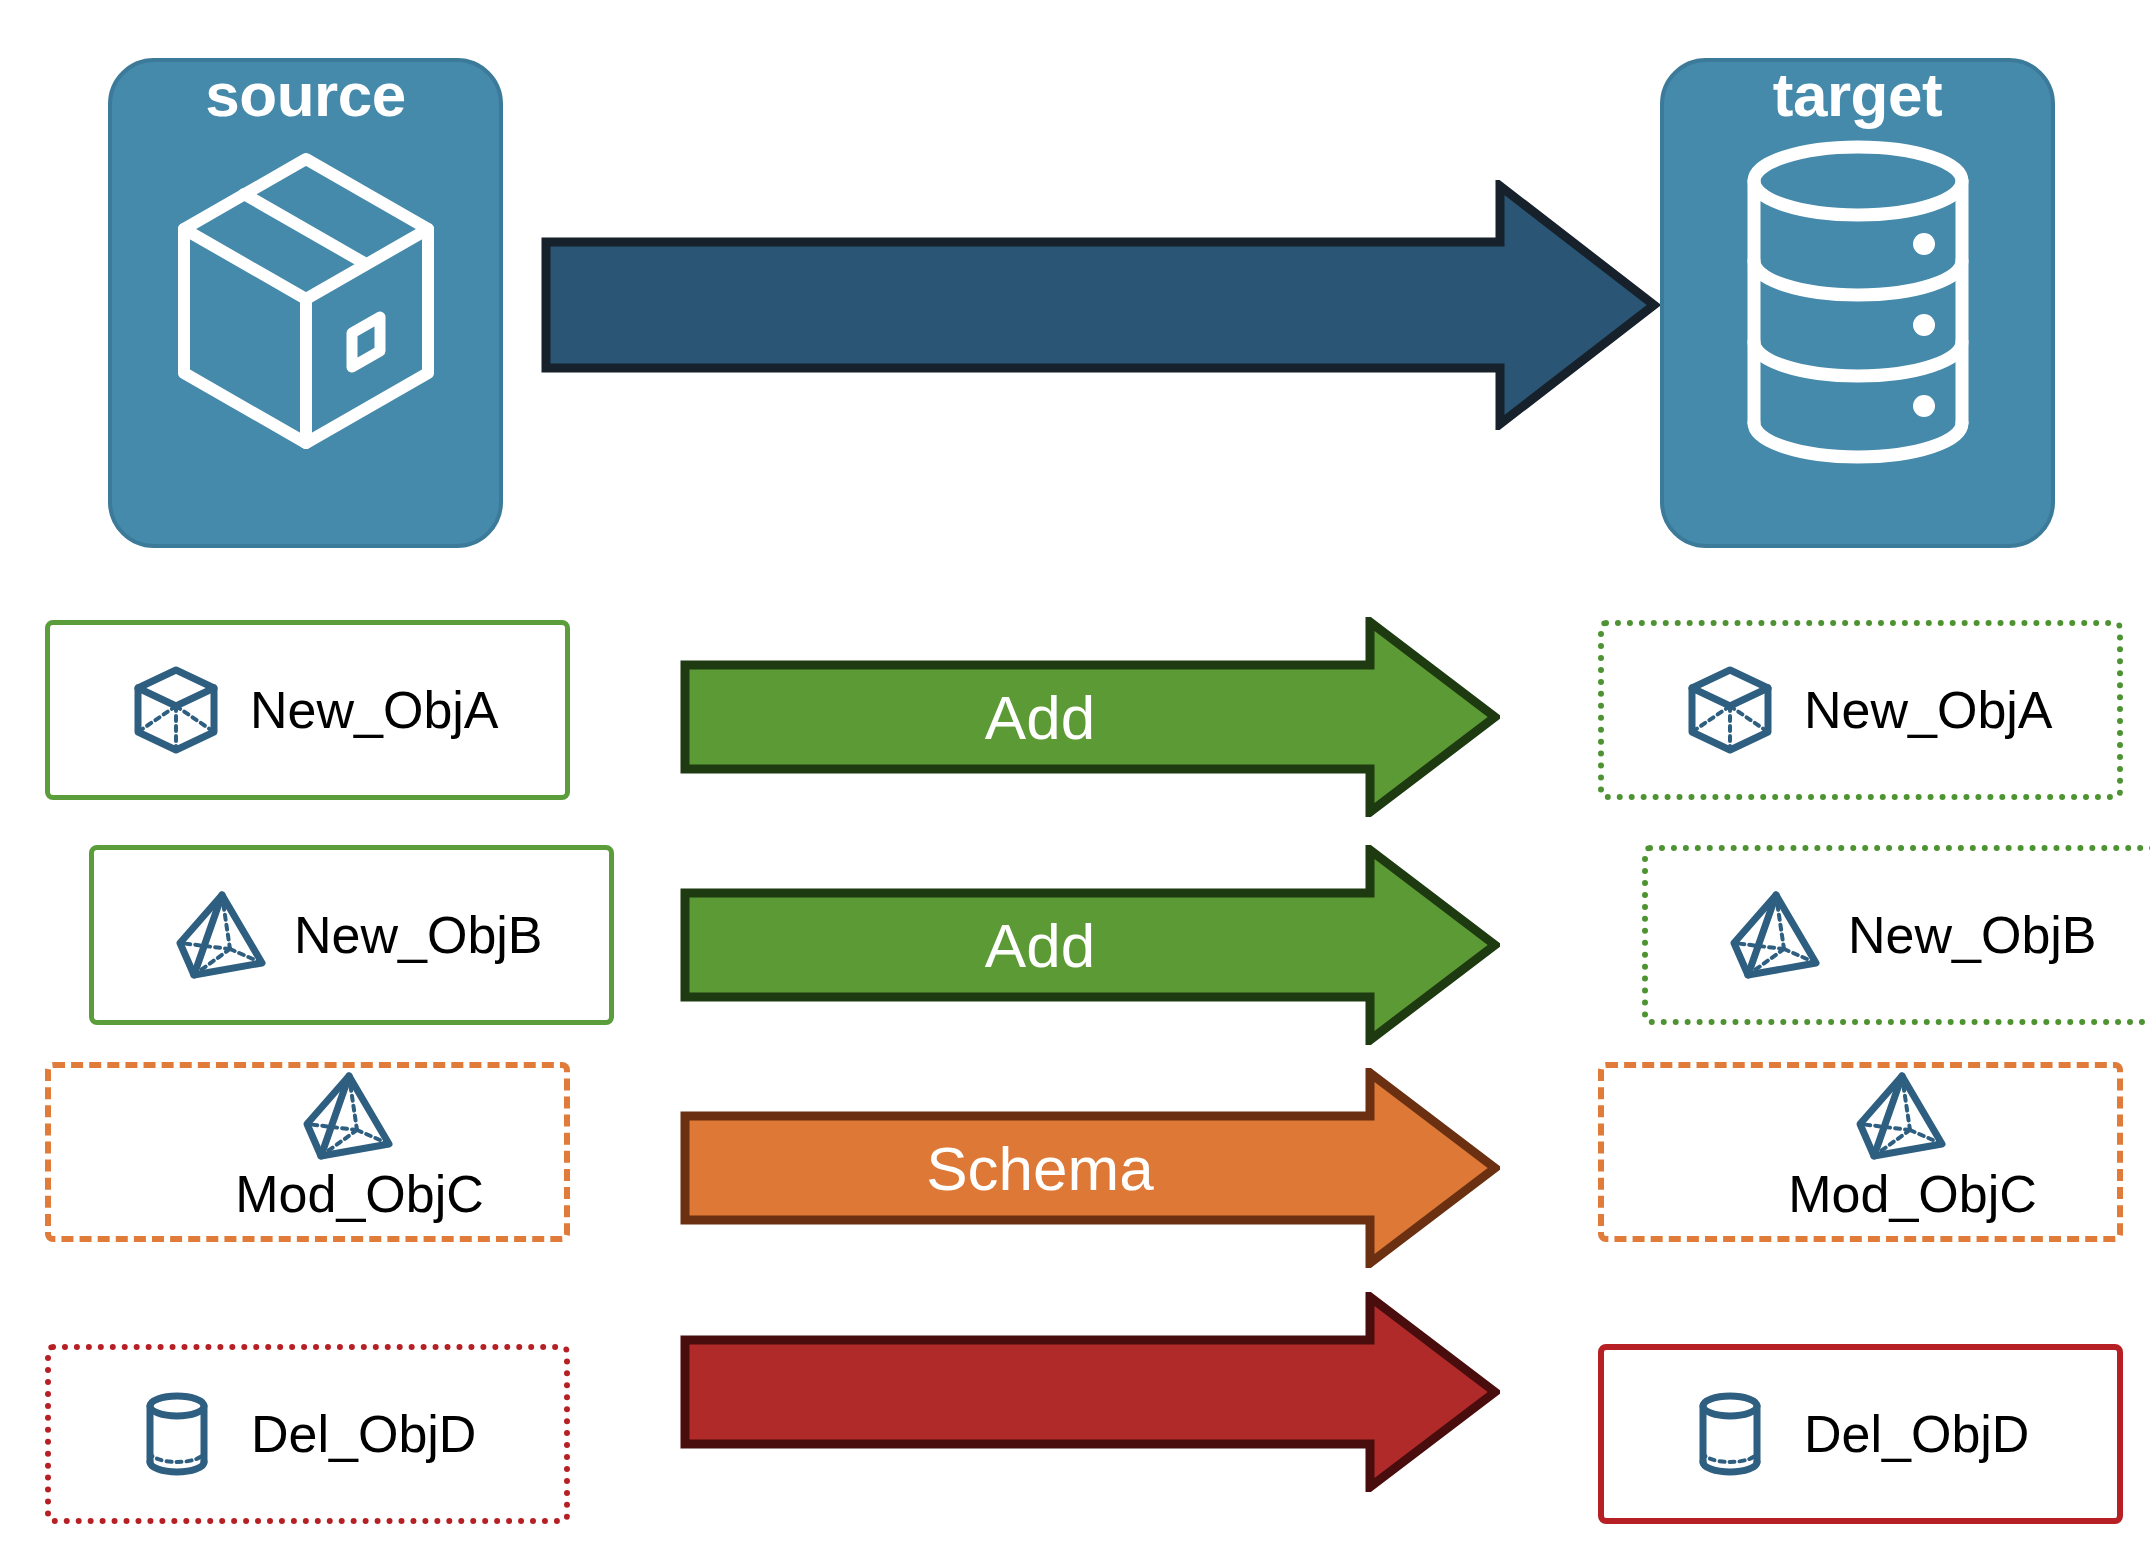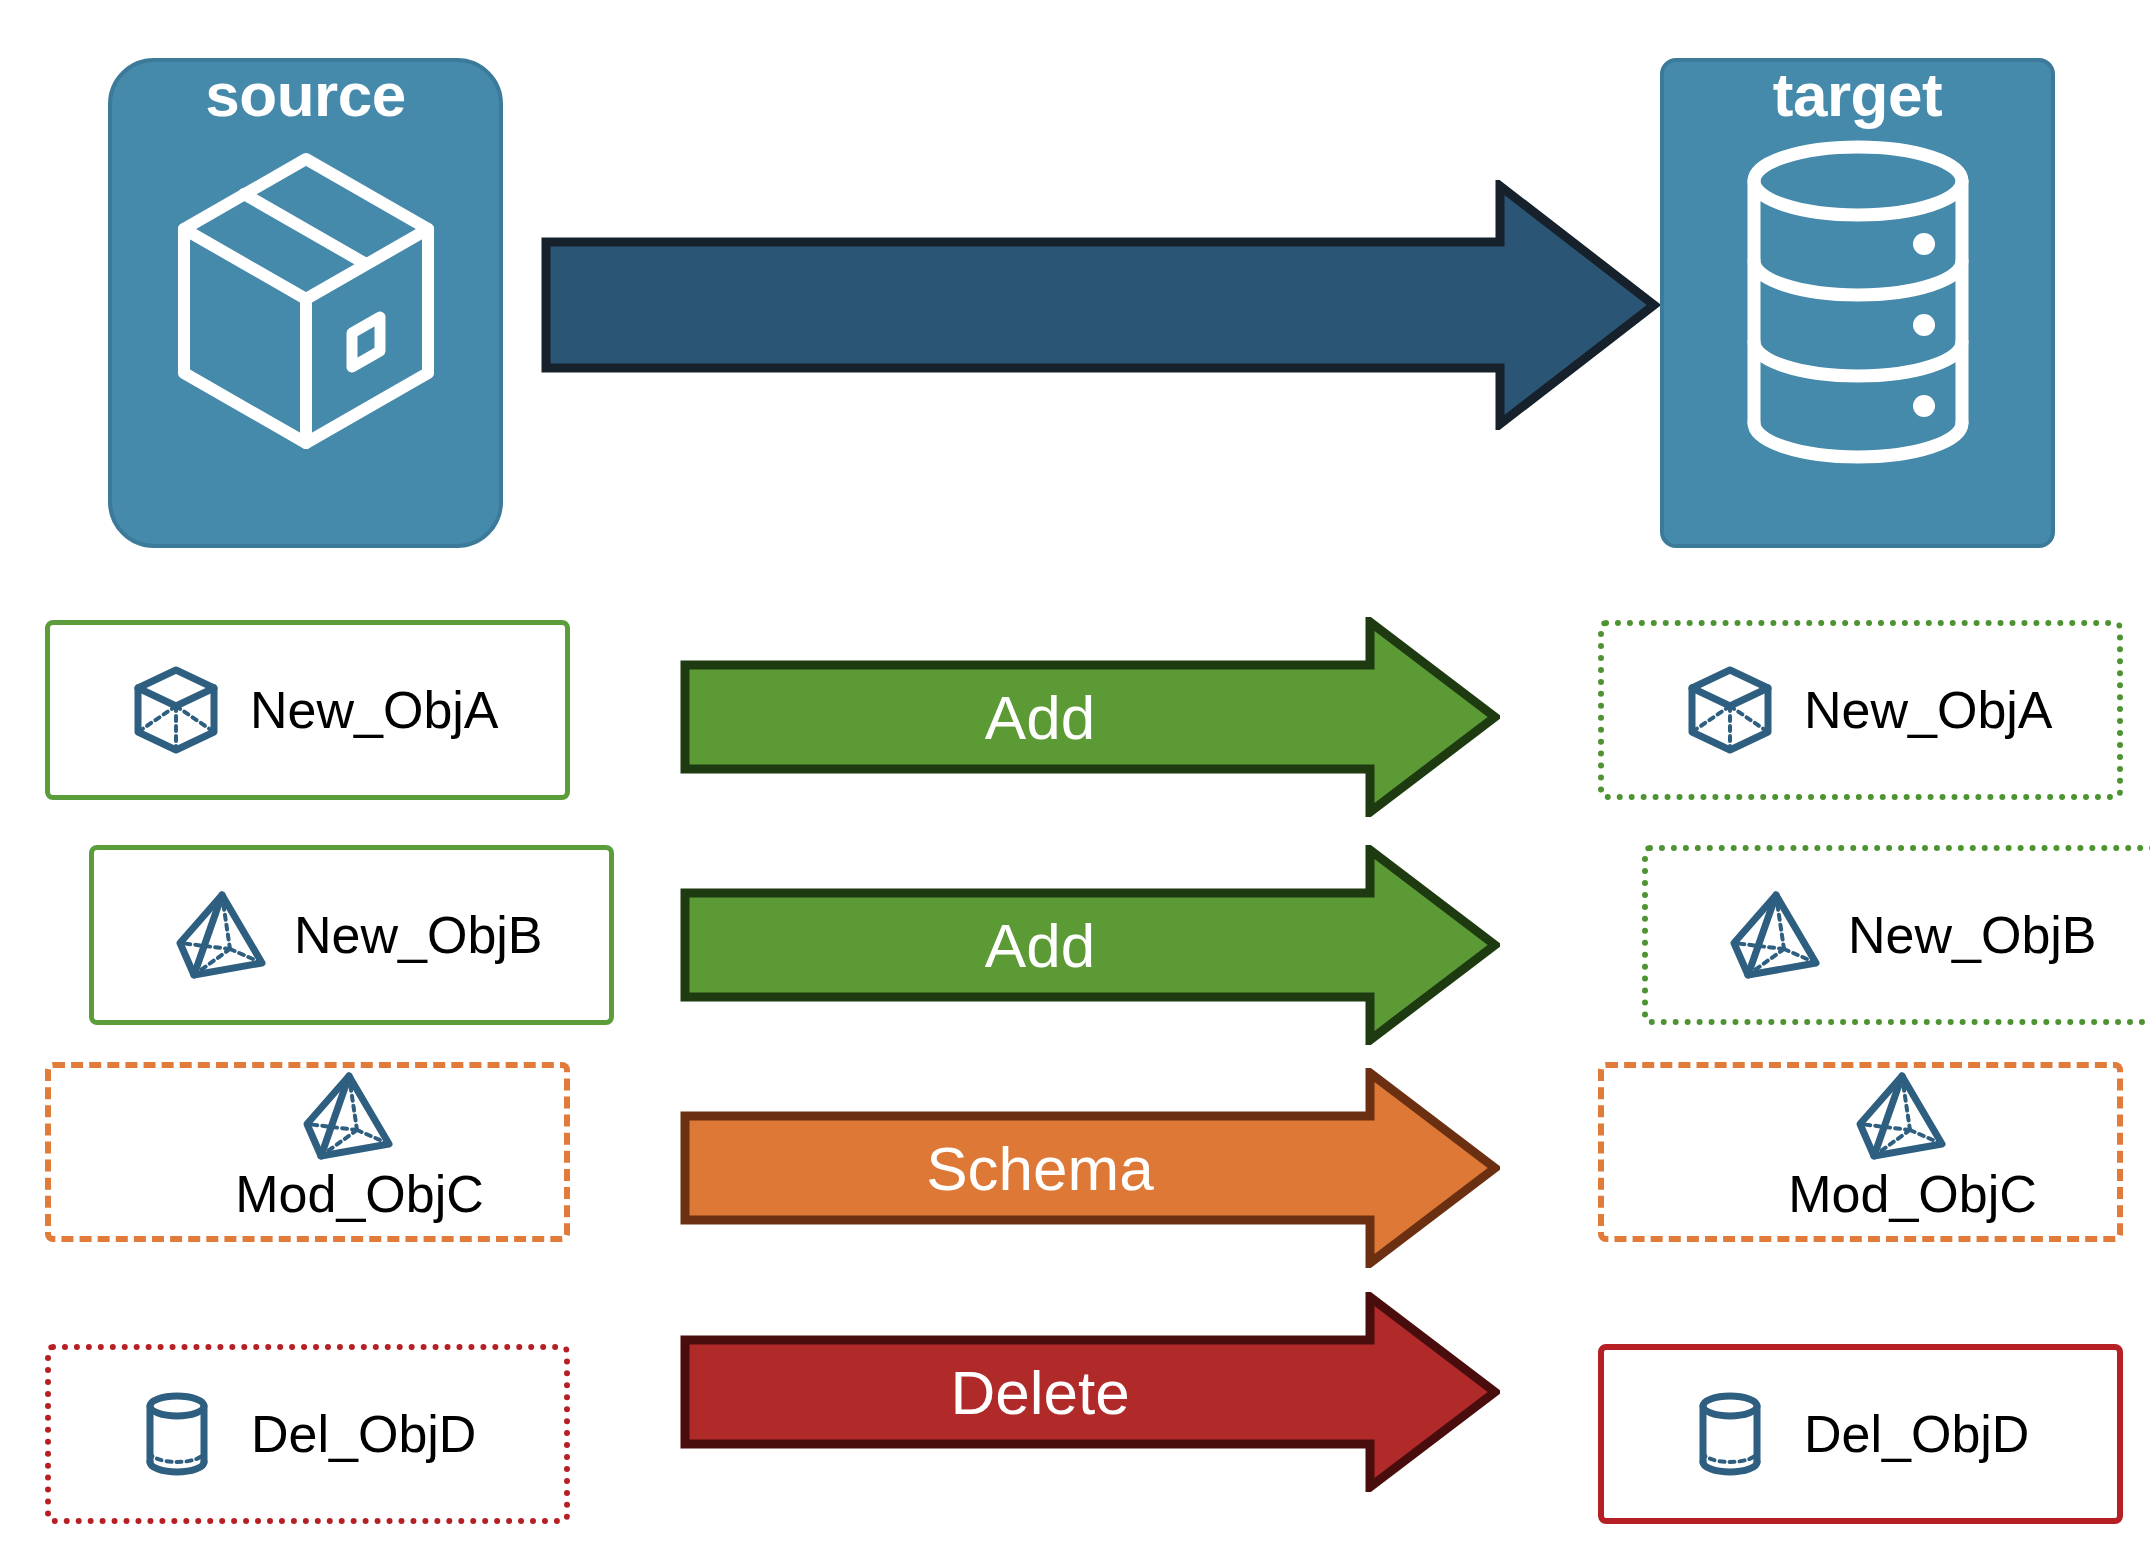--- a/index.html
+++ b/index.html
@@ -24,21 +24,21 @@
     position: absolute;
     background: #4589AB;
     border: 4px solid #3C7A99;
     border-radius: 46px;
     box-sizing: border-box;
     display: flex;
     flex-direction: column;
     align-items: center;
   }
   #endpoint-source { left: 108px;  top: 58px; width: 395px; height: 490px; }
-  #endpoint-target { left: 1660px; top: 58px; width: 395px; height: 490px; border-radius: 16px; }
+  #endpoint-target { left: 1660px; top: 58px; width: 395px; height: 490px; }
 
   .endpoint-title {
     color: #ffffff;
     font-size: 62px;
     font-weight: bold;
     letter-spacing: -0.5px;
     line-height: 1.05;
   }
   .endpoint-art {
     margin-top: 10px;
@@ -353,17 +353,14 @@
       </span>
       <span class="obj-label">Del_ObjD</span>
     </div>
   </div>
 
   <div class="action-arrow" id="arrow-3">
     <svg width="820" height="200" viewBox="0 0 820 200" preserveAspectRatio="none">
       <polygon points="5,48 690,48 690,5 815,100 690,195 690,152 5,152" fill="#B02A2A" stroke="#4A0D0D" stroke-width="9" stroke-linejoin="miter"></polygon>
     </svg>
   </div>
-  <div class="action-label" id="label-3">
-    <span>Delete</span>
-  </div>
 
 </div>
 
 </body></html>

